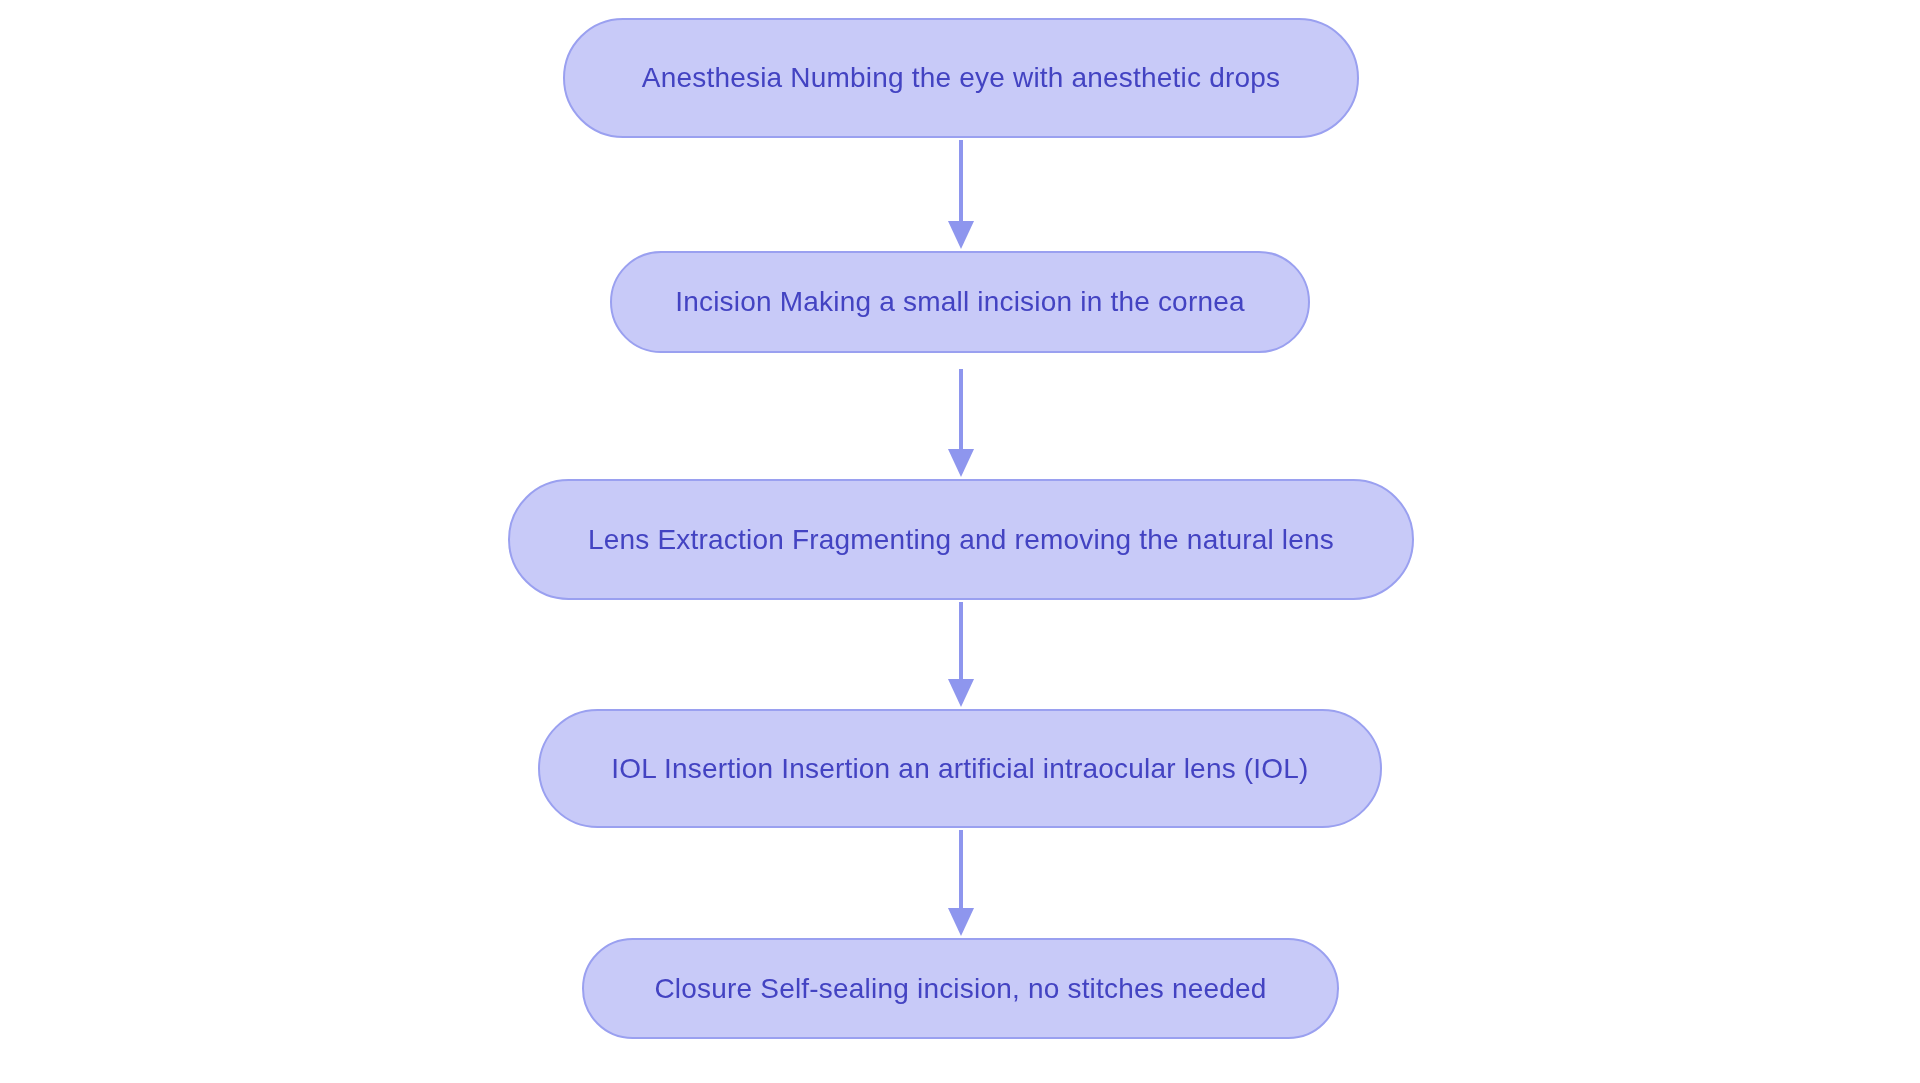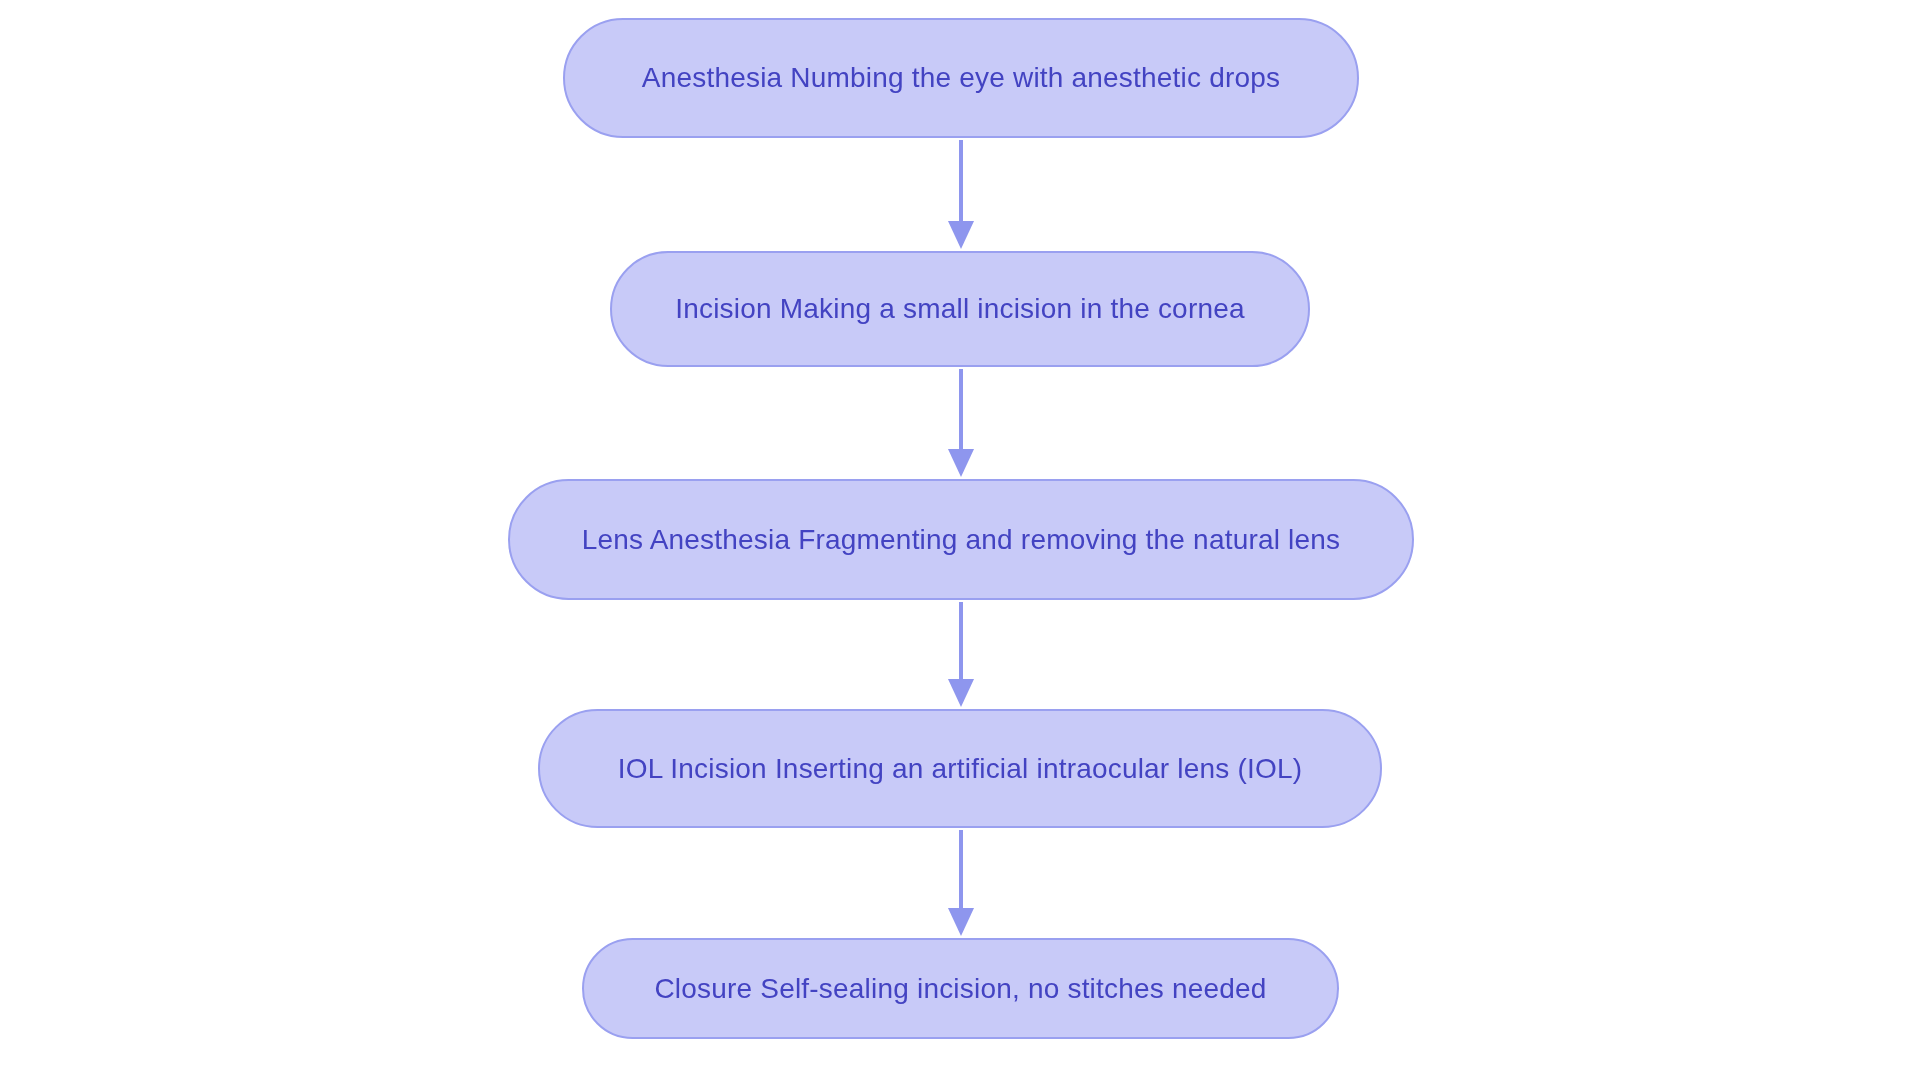--- a/index.html
+++ b/index.html
@@ -25,21 +25,21 @@
     border: 2px solid var(--node-border, #9aa0f0);
     border-radius: 62px;
     color: var(--node-text, #4343c2);
     font-size: 28px;
     letter-spacing: 0.2px;
     text-align: right;
     padding: 0 40px;
     white-space: nowrap;
   }
   .node-1 { left: 563px; top: 18px;  width: 796px; height: 120px; }
-  .node-2 { left: 610px; top: 251px; width: 700px; height: 116px; }
+  .node-2 { left: 610px; top: 251px; width: 700px; height: 102px; }
   .node-3 { left: 508px; top: 479px; width: 906px; height: 121px; }
   .node-4 { left: 538px; top: 709px; width: 844px; height: 119px; }
   .node-5 { left: 582px; top: 938px; width: 757px; height: 101px; }
 
   .arrow {
     position: absolute;
     left: 948px;
     width: 26px;
   }
   .arrow-1 { top: 140px; height: 109px; }
@@ -82,30 +82,30 @@
   <div class="node node-2">
     <span>Incision Making a small incision in the cornea</span>
   </div>
 
   <div class="arrow arrow-2">
     <div class="arrow-line"></div>
     <div class="arrow-head"></div>
   </div>
 
   <div class="node node-3">
-    <span>Lens Anesthesia Fragmenting and removing the natural lens</span>
+    <span>Lens Extraction Fragmenting and removing the natural lens</span>
   </div>
 
   <div class="arrow arrow-3">
     <div class="arrow-line"></div>
     <div class="arrow-head"></div>
   </div>
 
   <div class="node node-4">
-    <span>IOL Incision Inserting an artificial intraocular lens (IOL)</span>
+    <span>IOL Insertion Insertion an artificial intraocular lens (IOL)</span>
   </div>
 
   <div class="arrow arrow-4">
     <div class="arrow-line"></div>
     <div class="arrow-head"></div>
   </div>
 
   <div class="node node-5">
     <span>Closure Self-sealing incision, no stitches needed</span>
   </div>

